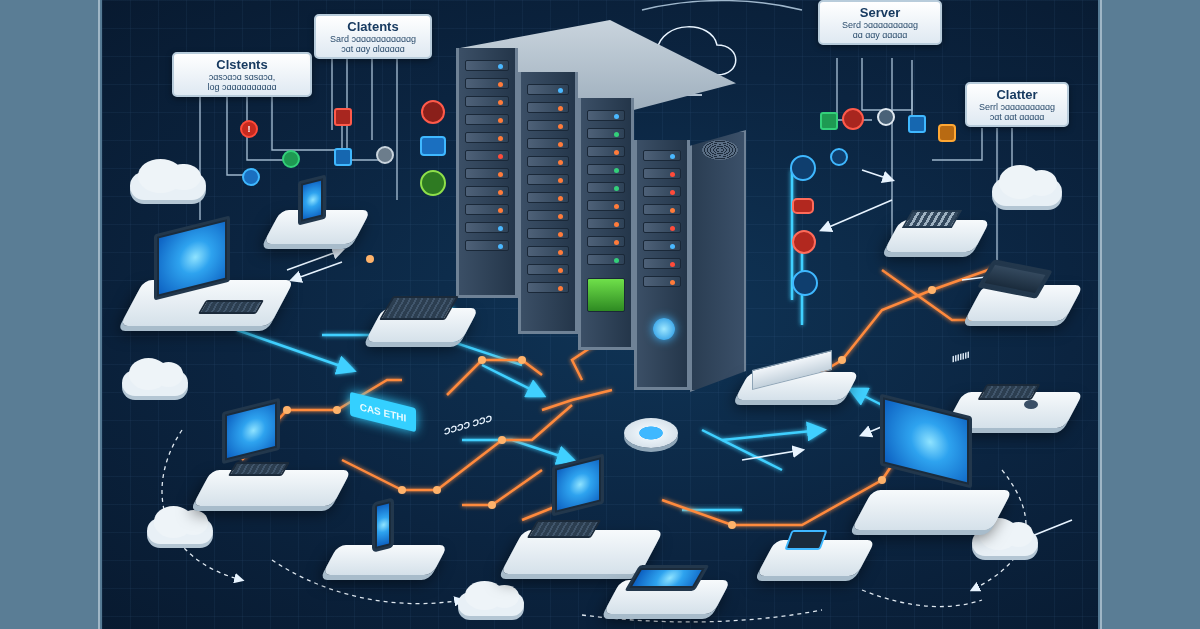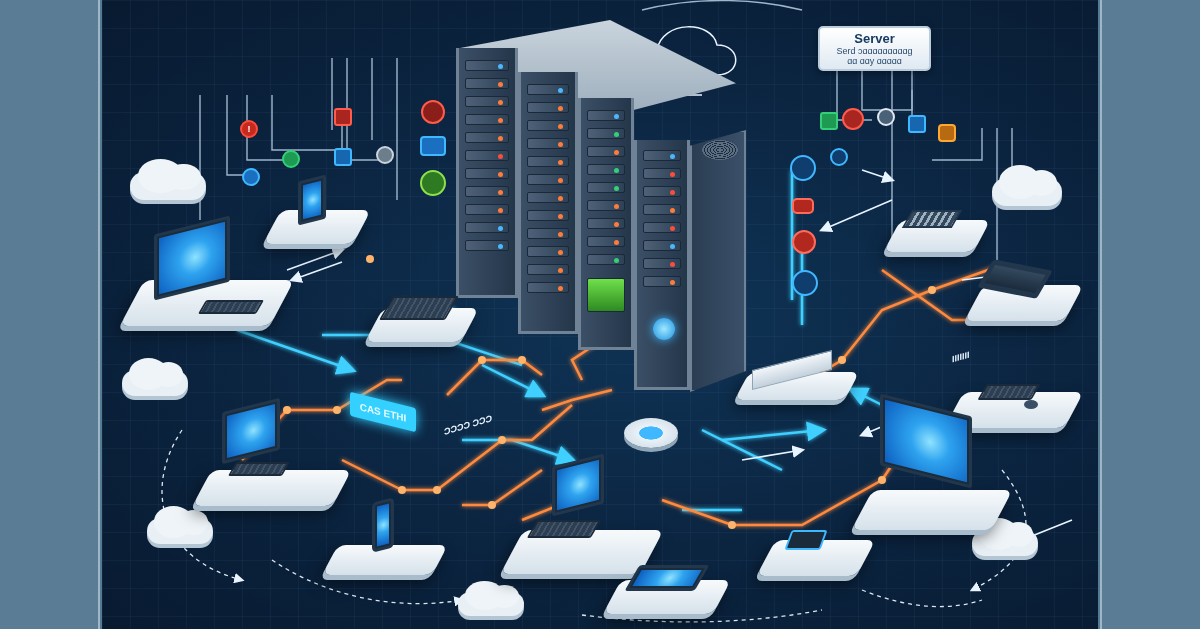--- a/index.html
+++ b/index.html
@@ -185,24 +185,39 @@
       <path d="M900,470 C940,520 930,560 870,590" marker-end="url(#arrW)"></path>
       <path d="M760,590 C810,610 850,610 880,600"></path>
     </g>
 
     <g stroke="#e8f4ff" stroke-width="1.5" fill="none">
       <path d="M555,50 C560,20 610,20 615,45 C640,45 640,75 615,75 H560 C540,75 540,50 555,50z"></path>
       <path d="M580,75 V95 H600"></path>
     </g>
   </svg>
 
-  <div class="label-box" style="left:716px;top:26px;width:113px;">
+  <div class="label-box" style="left:70px;top:52px;width:140px;">
+    <div class="label-title">Clstents</div>
+    <div class="label-sub">ɔɑsɔɑɔɑ sɑsɑɔɑ,</div>
+    <div class="label-sub">log ɔɑɑɑɑɑɑɑɑɑɑ</div>
+  </div>
+  <div class="label-box" style="left:212px;top:14px;width:118px;">
+    <div class="label-title">Clatents</div>
+    <div class="label-sub">Sard ɔɑɑɑɑɑɑɑɑɑɑɑg</div>
+    <div class="label-sub">ɔɑt ɑɑy ɑlɑɑɑɑɑ</div>
+  </div>
+  <div class="label-box" style="left:716px;top:0;width:124px;">
     <div class="label-title">Server</div>
     <div class="label-sub">Serd ɔɑɑɑɑɑɑɑɑɑg</div>
     <div class="label-sub">ɑɑ ɑɑy ɑɑɑɑɑ</div>
+  </div>
+  <div class="label-box" style="left:863px;top:82px;width:104px;">
+    <div class="label-title">Clatter</div>
+    <div class="label-sub">Serrl ɔɑɑɑɑɑɑɑɑɑg</div>
+    <div class="label-sub">ɔɑt ɑɑt ɑɑɑɑɑ</div>
   </div>
 
   <div class="node-icon" style="left:138px;top:120px;border-color:#ff4b3a;background:#c62a1f;">!</div>
   <div class="node-icon" style="left:180px;top:150px;border-color:#33d07a;background:#1e9a52;"></div>
   <div class="node-icon" style="left:140px;top:168px;border-color:#3fb8ff;background:#1a6fc0;"></div>
   <div class="node-icon" style="left:232px;top:108px;border-color:#ff5a4a;background:#a8261f;border-radius:3px;"></div>
   <div class="node-icon" style="left:232px;top:148px;border-color:#3fb8ff;background:#1667b0;border-radius:3px;"></div>
   <div class="node-icon" style="left:274px;top:146px;border-color:#c9d4dd;background:#6c7d8c;"></div>
   <div class="node-icon" style="left:319px;top:100px;width:24px;height:24px;border-color:#ff5a4a;background:#8a1f1a;"></div>
   <div class="node-icon" style="left:318px;top:136px;width:26px;height:20px;border-color:#3fb8ff;background:#1a6fc0;border-radius:4px;"></div>

